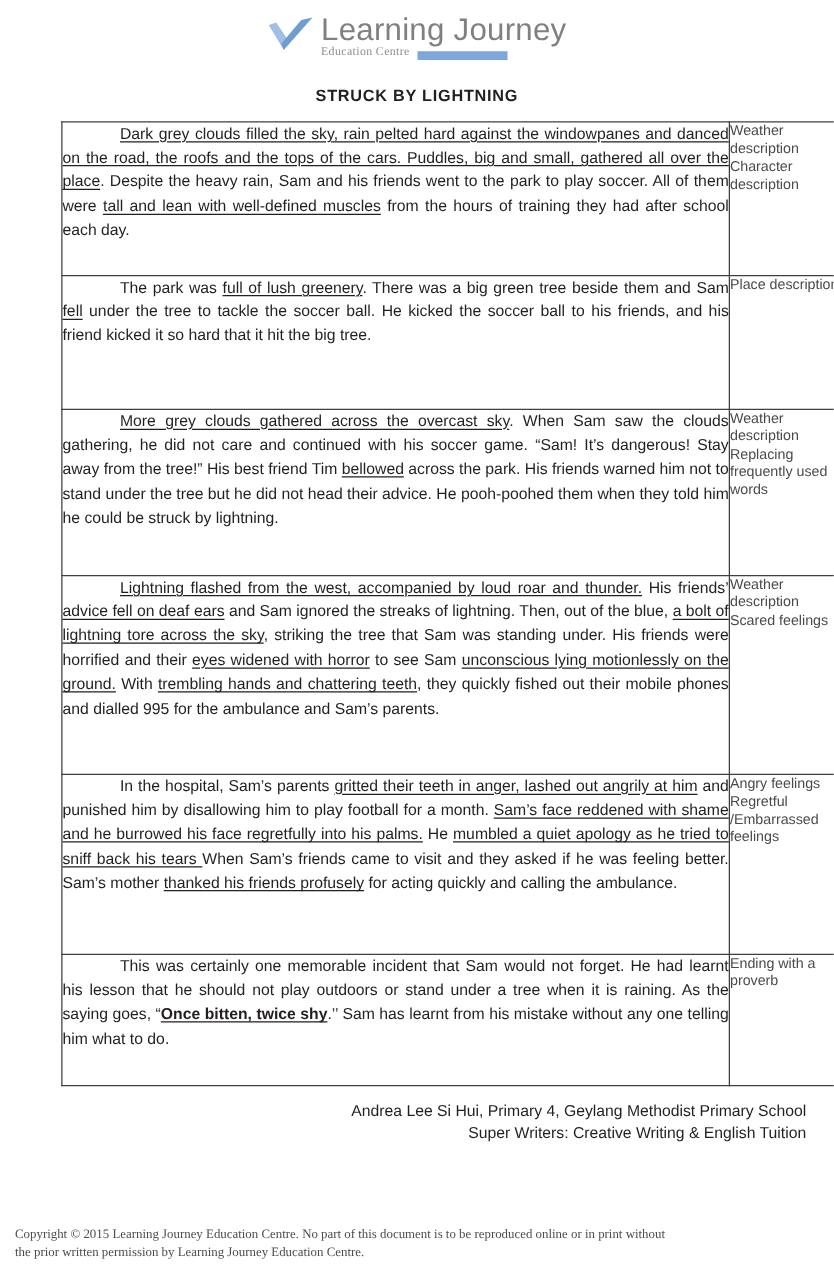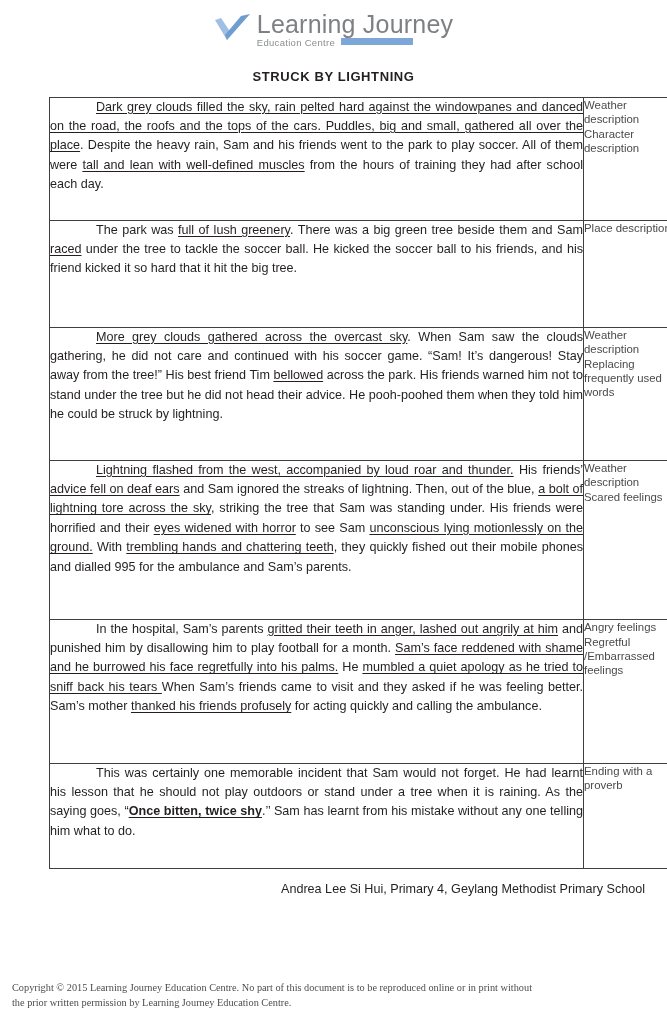--- a/index.html
+++ b/index.html
@@ -50,22 +50,23 @@
     font-family: "Liberation Sans", sans-serif;
     font-size: 25px;
     color: #7e8083;
     letter-spacing: .2px;
     font-weight: 400;
     display: block;
     line-height: 26px;
   }
   .logo-sub-row {
     display: flex;
-    align-items: flex-start;
+    align-items: flex-end;
     margin-top: 1px;
+    font-family: Liberation Serif, serif;
   }
   .logo-sub {
     font-size: 9.5px;
     color: #8a8d90;
     letter-spacing: .3px;
     white-space: nowrap;
   }
   .logo-bar {
     width: 72px;
     height: 7px;
@@ -205,21 +206,21 @@
             <p class="para"><u>Dark grey clouds filled the sky, rain pelted hard against the windowpanes and danced on the road, the roofs and the tops of the cars. Puddles, big and small, gathered all over the place</u>. Despite the heavy rain, Sam and his friends went to the park to play soccer. All of them were <u>tall and lean with well-defined muscles</u> from the hours of training they had after school each day.</p>
           </td>
           <td class="tag-cell">
             <p class="tag">Weather description</p>
             <p class="tag gap-lg">Character description</p>
           </td>
         </tr>
 
         <tr class="r2">
           <td class="body-cell">
-            <p class="para">The park was <u>full of lush greenery</u>. There was a big green tree beside them and Sam <u>raced</u> under the tree to tackle the soccer ball. He kicked the soccer ball to his friends, and his friend kicked it so hard that it hit the big tree.</p>
+            <p class="para">The park was <u>full of lush greenery</u>. There was a big green tree beside them and Sam <u>fell</u> under the tree to tackle the soccer ball. He kicked the soccer ball to his friends, and his friend kicked it so hard that it hit the big tree.</p>
           </td>
           <td class="tag-cell">
             <p class="tag">Place description</p>
           </td>
         </tr>
 
         <tr class="r3">
           <td class="body-cell">
             <p class="para"><u>More grey clouds gathered across the overcast sky</u>. When Sam saw the clouds gathering, he did not care and continued with his soccer game. “Sam! It’s dangerous! Stay away from the tree!” His best friend Tim <u>bellowed</u> across the park. His friends warned him not to stand under the tree but he did not head their advice. He pooh-poohed them when they told him he could be struck by lightning.</p>
           </td>
@@ -257,20 +258,21 @@
             <p class="tag">Ending with a proverb</p>
           </td>
         </tr>
 
       </tbody>
     </table>
   </div>
 
   <div class="attrib">
     <div>Andrea Lee Si Hui, Primary 4, Geylang Methodist Primary School</div>
+    <div>Super Writers: Creative Writing &amp; English Tuition</div>
   </div>
 
   <div class="copyright">
     <div>Copyright © 2015 Learning Journey Education Centre. No part of this document is to be reproduced online or in print without</div>
     <div>the prior written permission by Learning Journey Education Centre.</div>
   </div>
 
 </div>
 
 </body></html>

